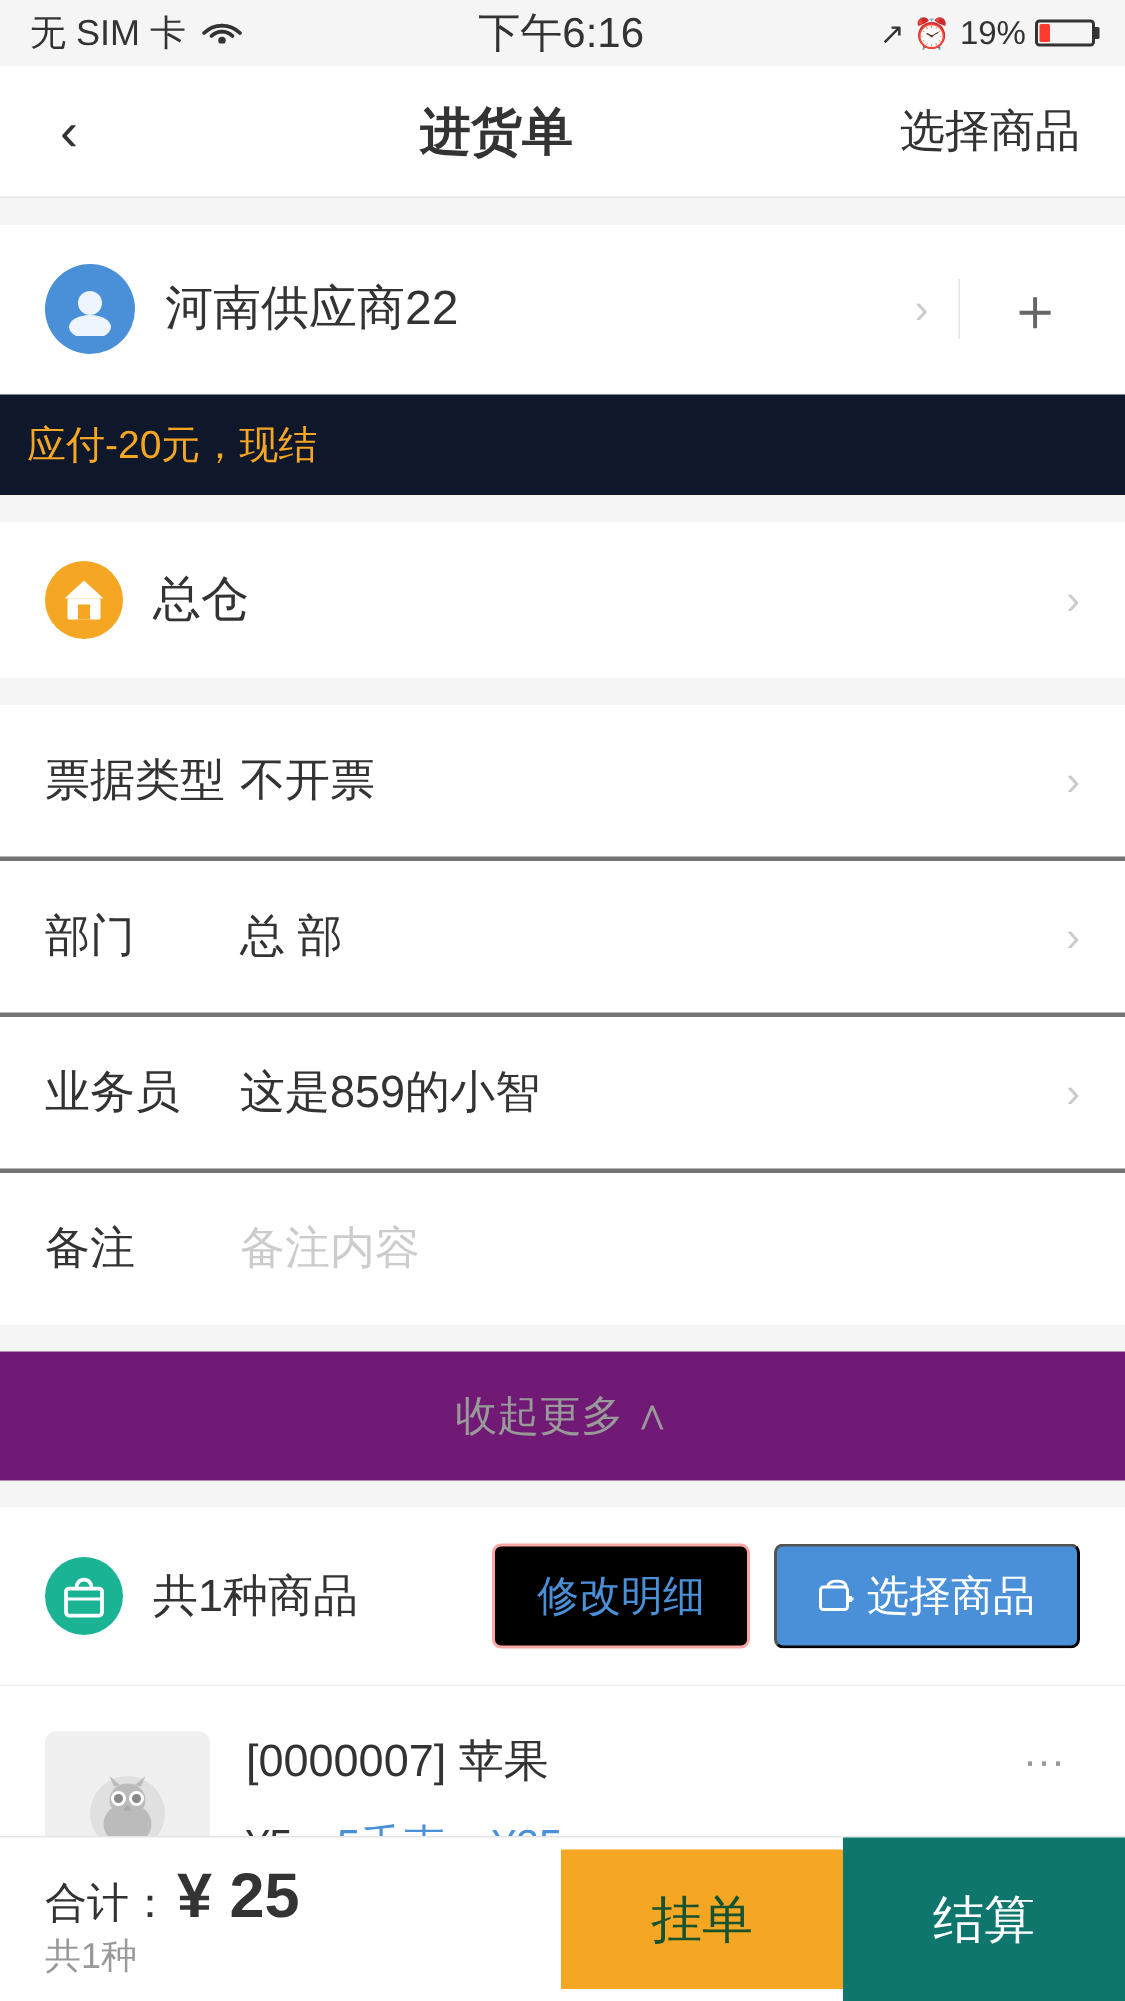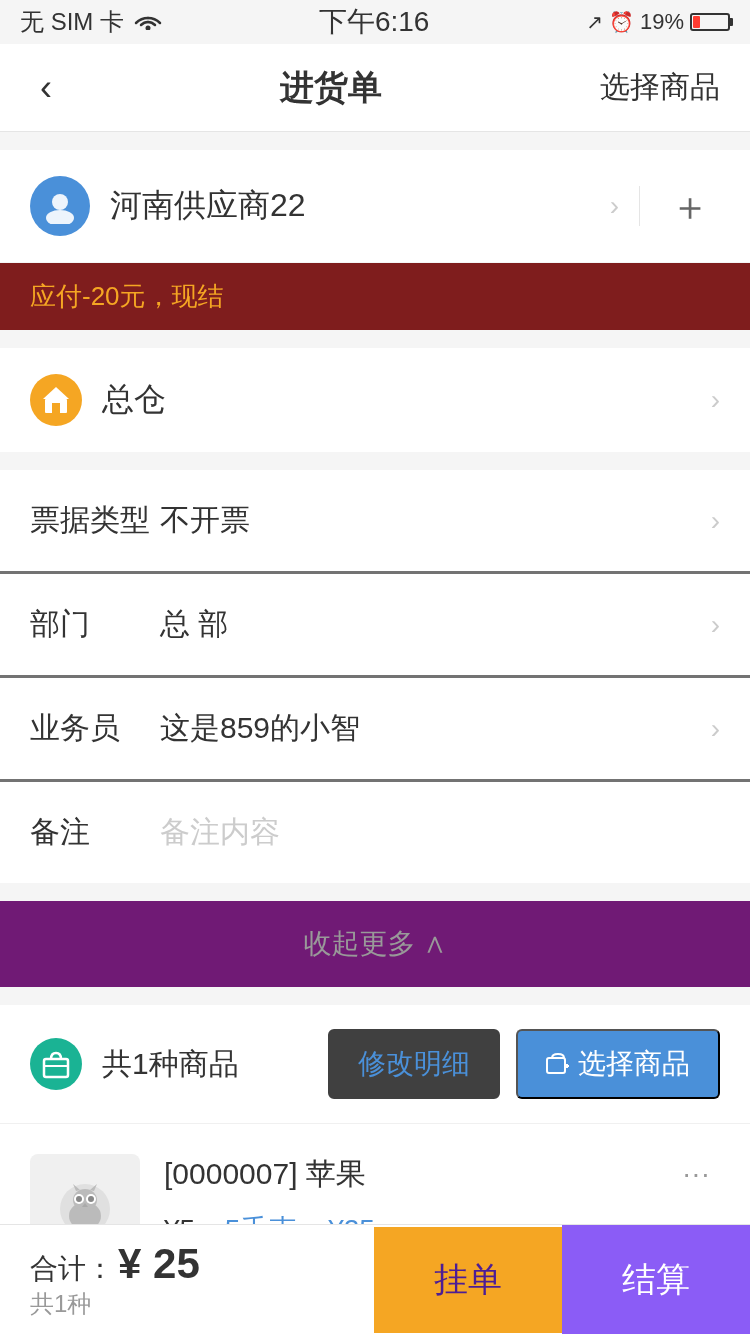--- a/index.html
+++ b/index.html
@@ -124,22 +124,22 @@
       padding: 0 10px;
     }
     .chevron {
       color: #ccc;
       font-size: 28px;
       margin-left: 10px;
     }
 
     
     .notice-bar {
-      background: #7f1d1d;
-      padding: 16px 30px;
+      background: #0f172a;
+      padding: 16px 18px;
       font-size: 26px;
       color: #f5a623;
       border-top: 1px solid #f5f5f5;
     }
 
     
     .warehouse-row {
       display: flex;
       align-items: center;
       padding: 26px 30px;
@@ -211,23 +211,23 @@
       display: flex; align-items: center; justify-content: center;
       margin-right: 20px;
       flex-shrink: 0;
     }
     .product-count {
       flex: 1;
       font-size: 30px;
       color: #333;
     }
     .btn-outline {
-      border: 2px solid #404040;
+      border: 2px solid #fca5a5;
       color: #4a90d9;
-      background: #404040;
+      background: #000000;
       padding: 14px 28px;
       font-size: 28px;
       border-radius: 6px;
       margin-right: 16px;
       cursor: pointer;
     }
     .btn-solid {
       background: #4a90d9;
       color: #fff;
       padding: 14px 28px;
@@ -287,34 +287,34 @@
       align-items: center;
       background: #fff;
       border-top: 1px solid #e5e5e5;
     }
     .total-section {
       flex: 1;
       padding: 0 30px;
     }
     .btn-hang {
       width: 188px;
-      height: 106px;
+      height: 93px;
       background: #f5a623;
       display: flex;
       align-items: center;
       justify-content: center;
       font-size: 34px;
-      color: #4c1d95;
+      color: #14532d;
       cursor: pointer;
       flex-shrink: 0;
     }
     .btn-checkout {
       width: 188px;
       height: 110px;
-      background: #8b5cf6;
+      background: #0f766e;
       display: flex;
       align-items: center;
       justify-content: center;
       font-size: 34px;
       color: #fff;
       cursor: pointer;
       flex-shrink: 0;
     }
   </style>
 </head>

